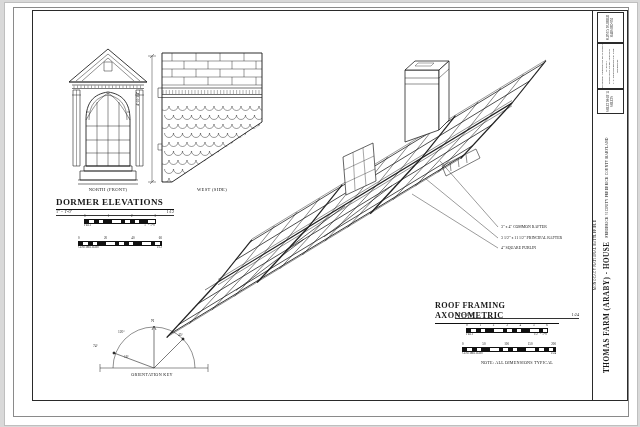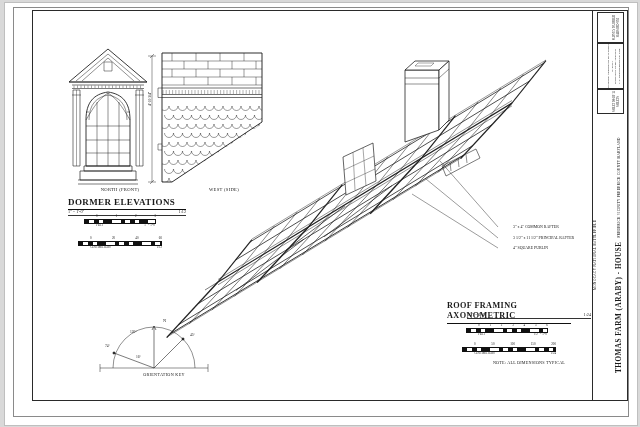--- a/index.html
+++ b/index.html
@@ -5,21 +5,21 @@
   html,body{margin:0;padding:0;}
   body{width:640px;height:427px;background:#d9d9d9;position:relative;overflow:hidden;
        font-family:"Liberation Serif",serif;color:#1a1a1a;}
   .abs{position:absolute;}
   .paper{left:4px;top:2px;width:632px;height:422px;background:#ffffff;border:1px solid #bfbfbf;}
   .outer-border{left:13px;top:7px;width:614px;height:408px;border:1px solid #8a8a8a;}
   .inner-border{left:32px;top:10px;width:560px;height:389px;border:1.5px solid #2a2a2a;}
   .tb-strip{left:592px;top:10px;width:34px;height:389px;border:1.5px solid #2a2a2a;background:#fff;}
   .tb-box{left:597px;width:25px;border:0.8px solid #2a2a2a;display:flex;align-items:center;justify-content:center;}
   .rot{writing-mode:vertical-rl;transform:rotate(180deg);}
-  .t{color:#1a1a1a;line-height:1.25;margin-left:12px;}
+  .t{color:#1a1a1a;line-height:1.25;}
   .title{font-weight:bold;letter-spacing:0.4px;border-bottom:1.6px solid #111;padding-bottom:1px;}
   .scalerow{display:flex;justify-content:space-between;border-bottom:0.6px solid #333;padding-bottom:1px;}
   .ticks{display:flex;justify-content:space-between;font-size:3.2px;line-height:1;margin-bottom:0.5px;}
   .sbar{height:3px;border:0.6px solid #111;background:repeating-linear-gradient(90deg,#111 0 9px,#fff 9px 18px);}
   .sbar.fine{background:repeating-linear-gradient(90deg,#111 0 4px,#fff 4px 9px,#111 9px 14px,#fff 14px 18px,#111 18px 27px,#fff 27px 36px);}
   .caps{display:flex;justify-content:space-between;font-size:3px;line-height:1.2;margin-top:0.5px;}
   svg{position:absolute;overflow:visible;}
   svg line,svg path,svg rect,svg circle{vector-effect:non-scaling-stroke;}
 </style>
 </head>

